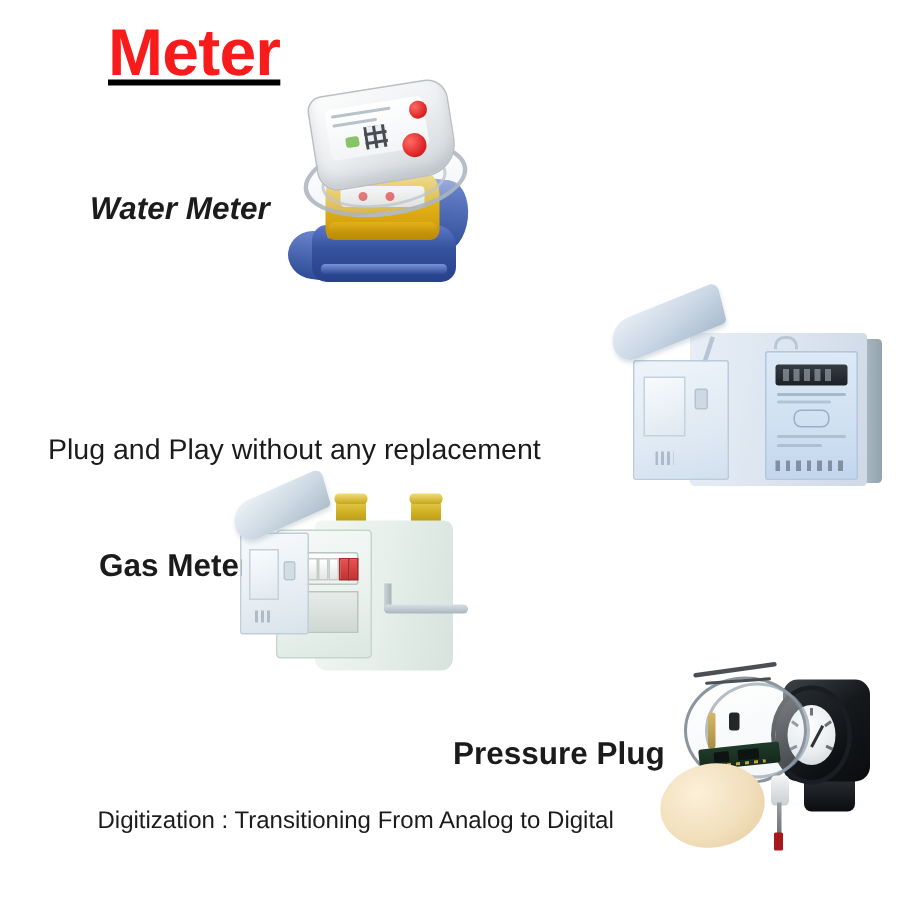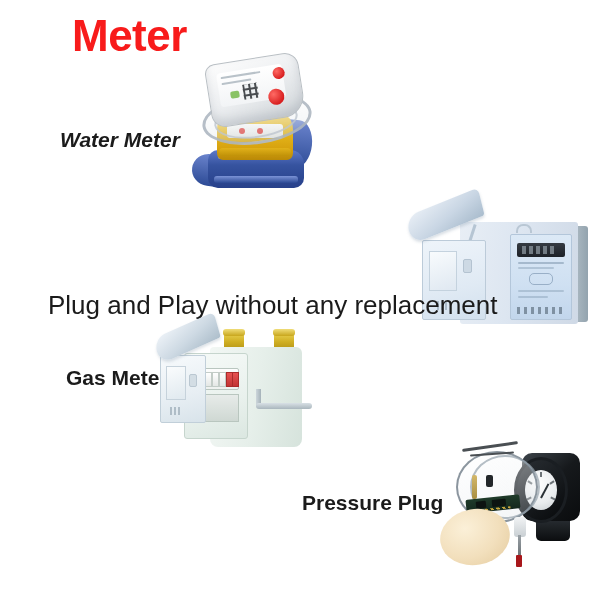--- a/index.html
+++ b/index.html
@@ -18,20 +18,21 @@
     overflow: hidden;
   }
 
   
   .logo {
     position: absolute;
     left: 72px;
     top: 14px;
     display: flex;
     line-height: 1;
+    text-decoration: underline;
   }
   .logo-word {
     font-family: "Liberation Sans", sans-serif;
     font-size: 44px;
     font-weight: 700;
     color: #f81b1b;
     letter-spacing: -0.5px;
   }
   .logo-badge {
     background: #f81b1b;
@@ -50,25 +51,24 @@
     position: absolute;
     font-family: "Liberation Sans", sans-serif;
     font-size: 21px;
     font-weight: 700;
     color: #1b1b1b;
     white-space: nowrap;
   }
   .tagline {
     position: absolute;
     font-family: "Liberation Sans", sans-serif;
-    font-size: 26px;
+    font-size: 19px;
     font-weight: 400;
     color: #1b1b1b;
     white-space: nowrap;
-    margin-left: 16px;
   }
   .footer-note {
     position: absolute;
     font-family: "Liberation Sans", sans-serif;
     font-size: 16px;
     font-weight: 400;
     color: #1b1b1b;
     white-space: nowrap;
   }
 
@@ -540,14 +540,15 @@
       <div class="prm-pcb-chip" style="left:26px; width:14px;"></div>
       <div class="prm-pcb-gold"></div>
     </div>
 
     <div class="prm prm-disc"></div>
     <div class="prm prm-probe"></div>
     <div class="prm prm-probe-stem"></div>
     <div class="prm prm-probe-tip"></div>
   </div>
 
+  <div class="footer-note" style="left:65px; top:539px;">Digitization : Transitioning From Analog to Digital</div>
 
 </div>
 
 </body></html>

